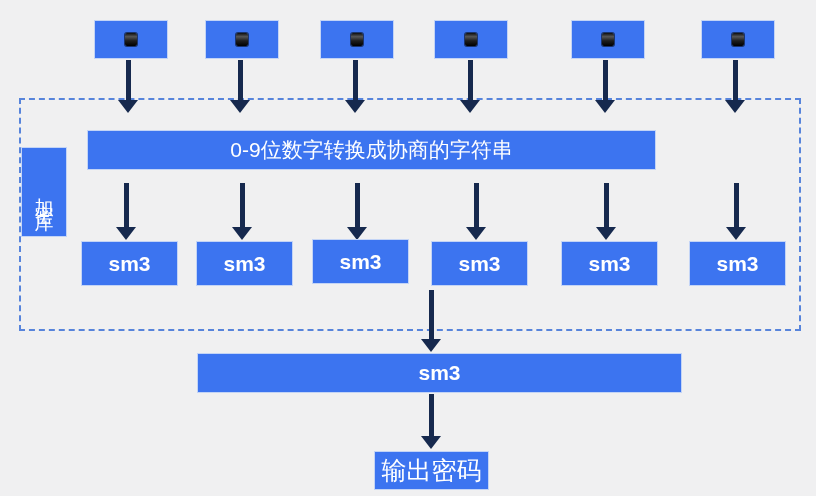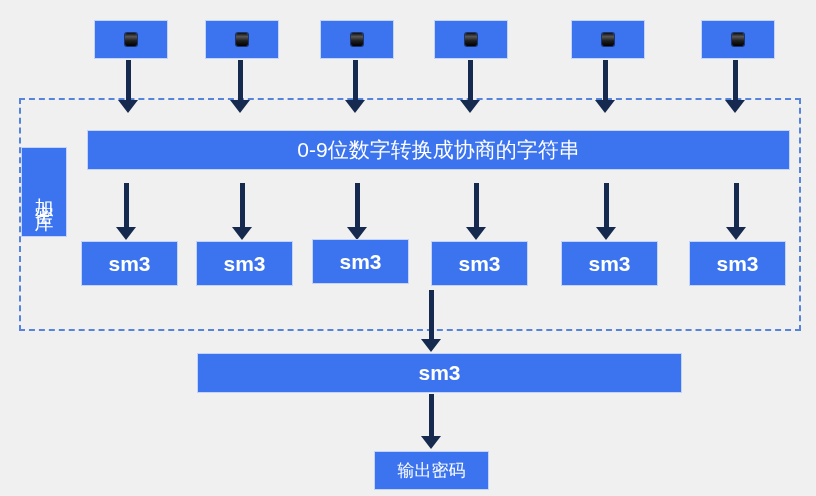--- a/index.html
+++ b/index.html
@@ -41,34 +41,34 @@
   }
 
   .input-box{top:20px;width:74px;height:39px;}
   .key-icon{
     display:block;width:12px;height:13px;border-radius:2px;
     background:linear-gradient(180deg,#0d0d0d 0%,#555 28%,#1e1e1e 60%,#000 100%);
     box-shadow:0 0 0 1px rgba(0,0,0,0.55);
   }
 
   .wide-bar{
-    left:87px;top:130px;width:703px;height:40px;
+    left:87px;top:130px;width:569px;height:40px;
     font-size:21px;
   }
 
   .sm3-box{top:241px;width:97px;height:45px;font-size:21px;font-weight:600;}
 
   .final-bar{
     left:197px;top:353px;width:485px;height:40px;
     font-size:21px;font-weight:600;
   }
 
   .output-box{
     left:374px;top:451px;width:115px;height:39px;
-    font-size:17px;
+    font-size:25px;
     text-align:center;
   }
 
   .arrow{
     position:absolute;width:20px;
     display:flex;flex-direction:column;align-items:center;
   }
   .arrow .shaft{
     display:block;width:5px;flex:1 1 auto;
     background:var(--arrow-navy);

